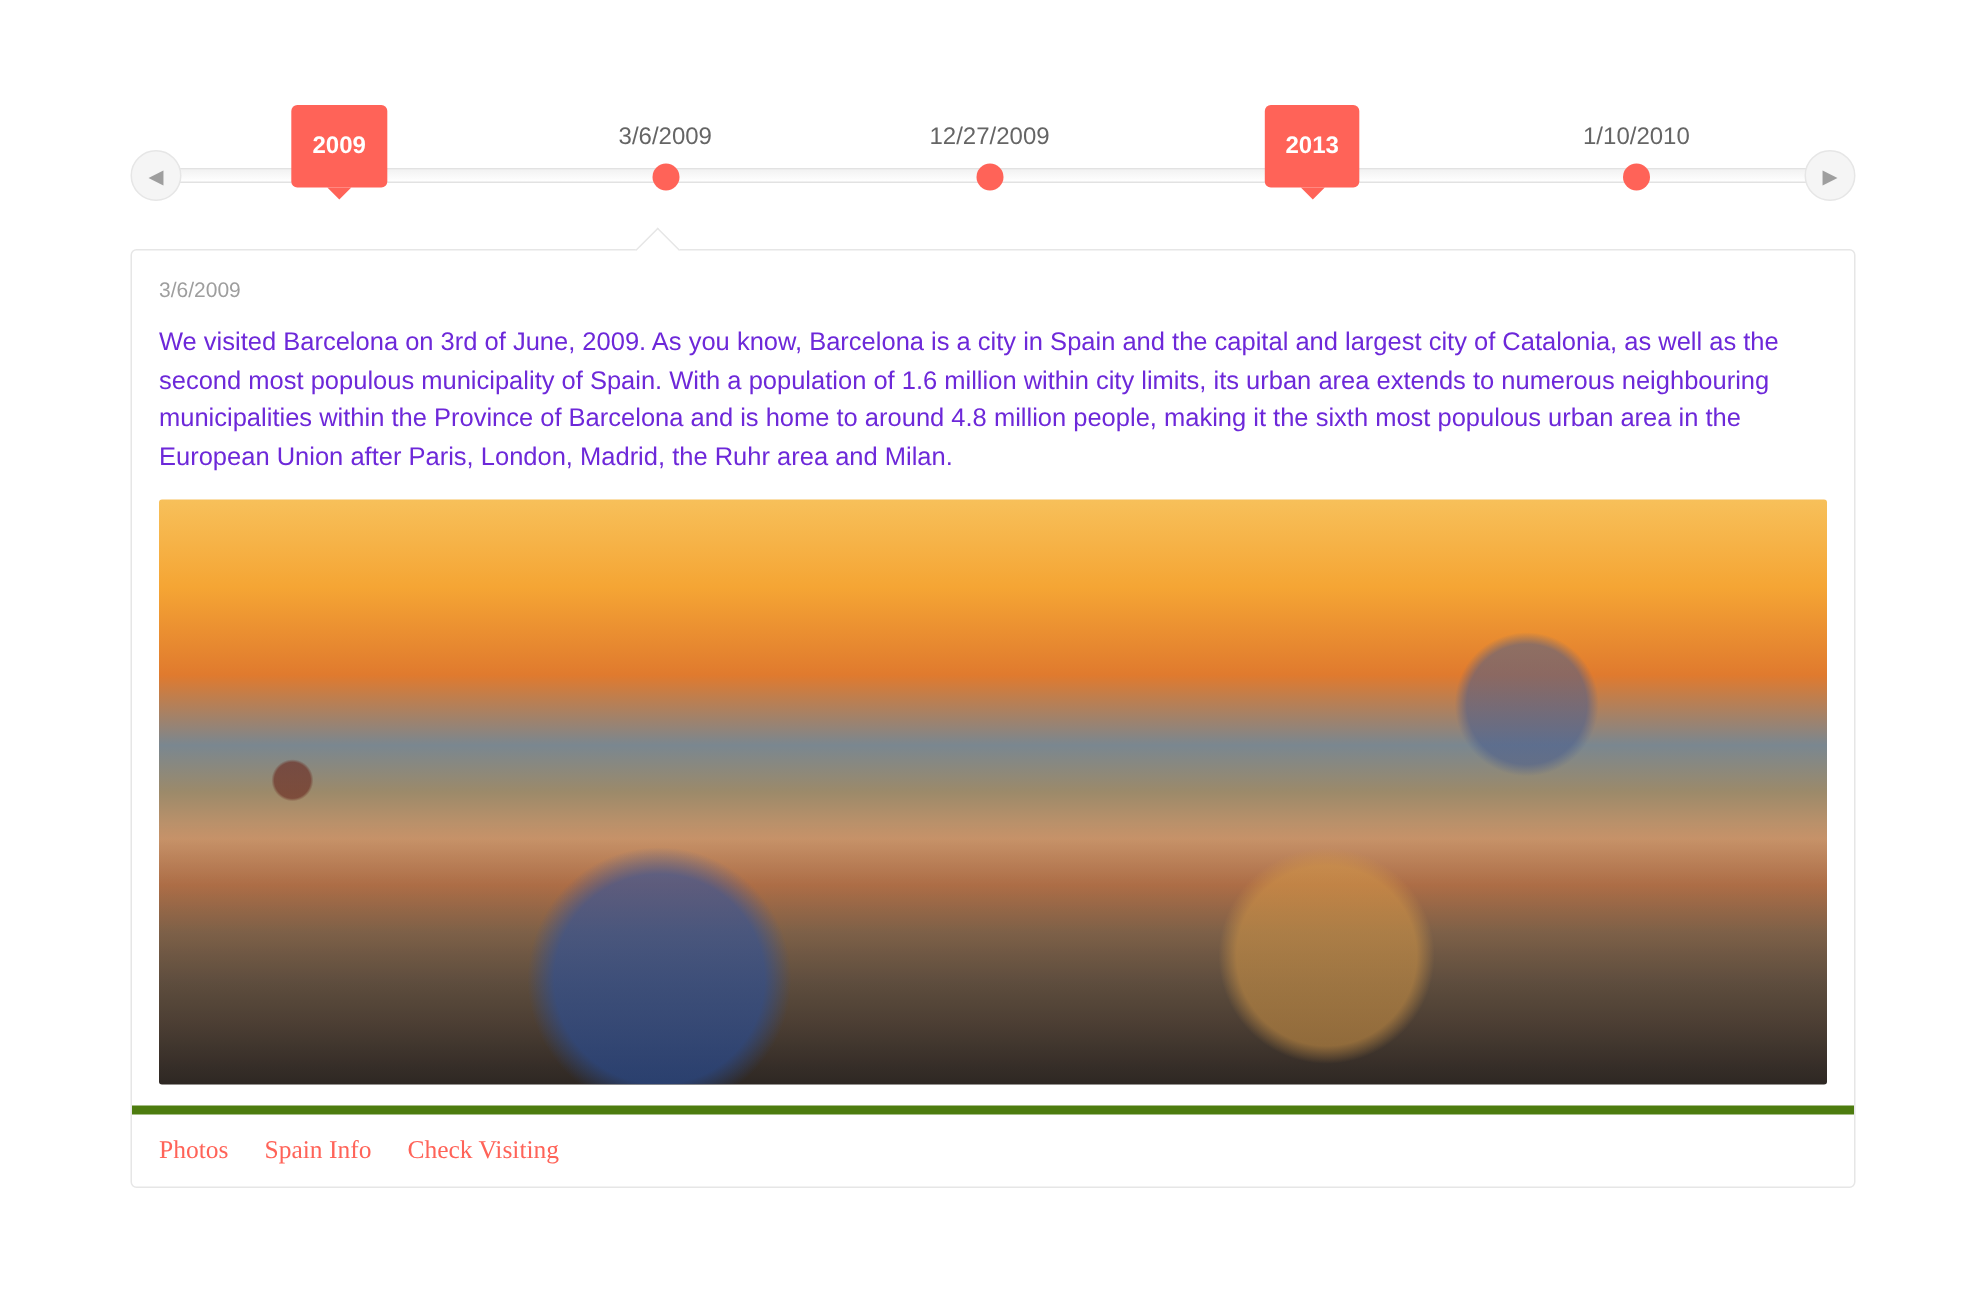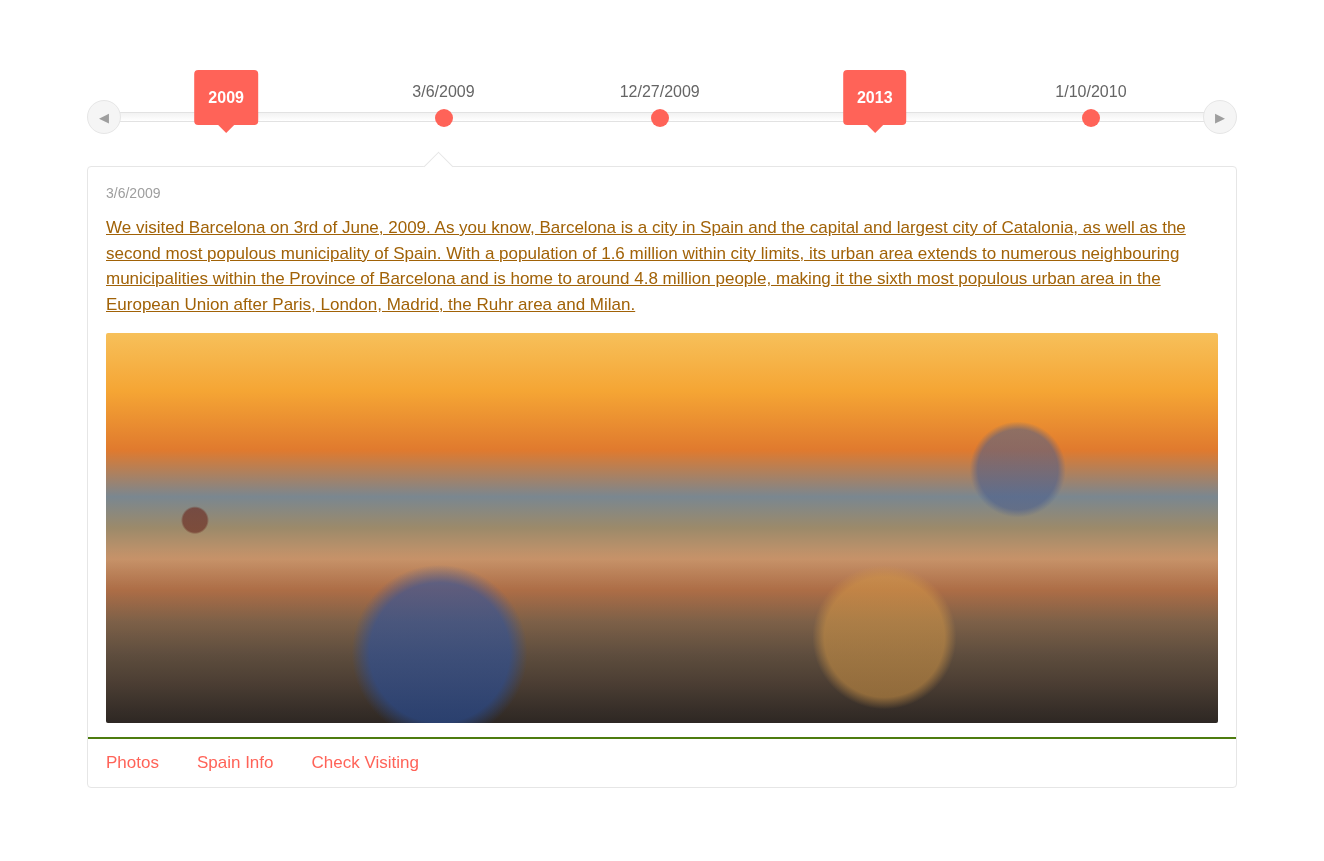--- a/index.html
+++ b/index.html
@@ -118,23 +118,22 @@
     color: #555;
   }
   .card-sub {
     font-size: 14px;
     color: #9e9e9e;
     margin: 0 0 14px 0;
   }
   .card-text {
     font-size: 17px;
     line-height: 1.5;
-    color: #a16207;
+    color: #6d28d9;
     margin: 0 0 16px 0;
-    text-decoration: underline;
   }
   .img-holder {
     width: 100%;
     height: 390px;
     border-radius: 2px;
     position: relative;
     overflow: hidden;
     background: linear-gradient(to bottom,
       #f7c05a 0%, #f5a534 15%, #e07a2e 30%,
       #7a8790 42%, #9c8a6a 50%, #c9946a 58%,
@@ -145,24 +144,25 @@
     content: "";
     position: absolute; inset: 0;
     background:
       radial-gradient(circle at 8% 48%, rgba(110,50,40,.7) 0 12px, transparent 14px),
       radial-gradient(circle at 82% 35%, rgba(70,90,140,.55) 0 40px, transparent 48px),
       radial-gradient(circle at 70% 78%, rgba(210,150,70,.55) 0 60px, transparent 72px),
       radial-gradient(circle at 30% 82%, rgba(40,80,160,.6) 0 70px, transparent 88px),
       linear-gradient(0deg, rgba(0,0,0,.22), transparent 45%);
   }
   .card-actions {
-    border-top: 2px solid #4d7c0f;
+    border-top: 6px solid #4d7c0f;
     padding: 14px 18px;
     display: flex;
-    gap: 38px;
+    gap: 24px;
+    font-family: Liberation Serif, serif;
   }
   .card-actions a {
     color: #ff6358;
     text-decoration: none;
     font-size: 17px;
     cursor: pointer;
   }
 </style>
 </head>
 <body>

